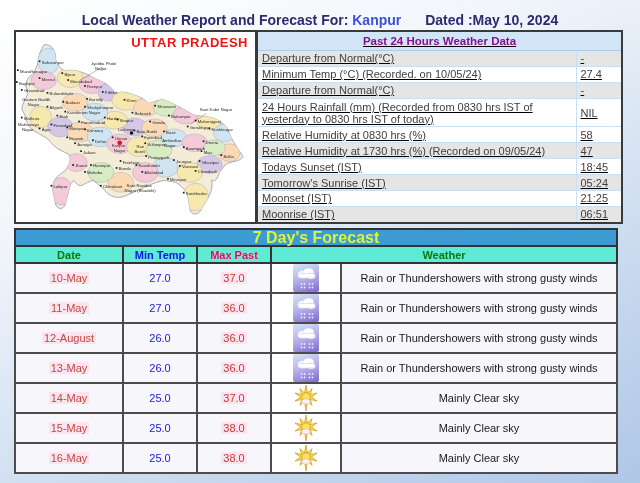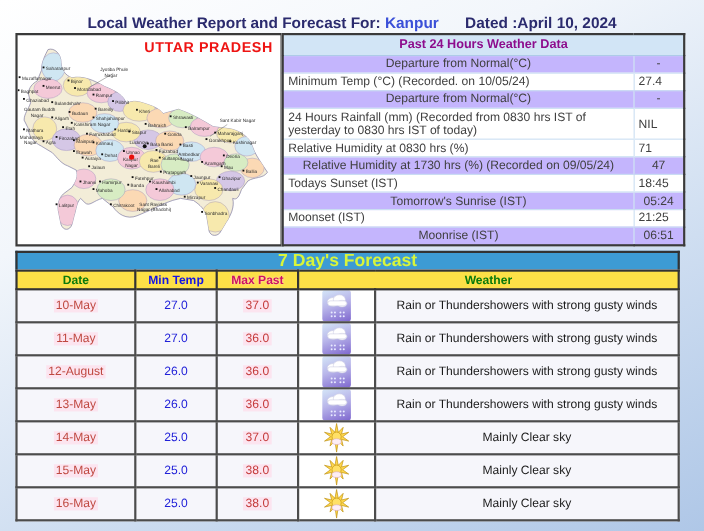--- a/index.html
+++ b/index.html
@@ -10,45 +10,45 @@
   }
   .page{position:relative;width:640px;height:483px;}
 
   
   .title{position:absolute;top:12px;left:0;width:100%;text-align:center;
          font-size:14px;font-weight:bold;color:#2b2b6e;white-space:nowrap;}
   .title .city{color:#3b50d8;}
   .title .dated{margin-left:20px;}
 
   
-  .top{position:absolute;left:14px;top:30px;width:609px;height:194px;display:flex;}
+  .top{position:absolute;left:14px;top:30px;width:609px;height:194px;display:flex;text-decoration:underline;}
 
   .map-panel{width:242px;height:194px;box-sizing:border-box;background:#ffffff;
              border:2px solid #3a3a3a;border-right:1px solid #3a3a3a;position:relative;flex:none;}
   .map-title{position:absolute;top:3px;right:7px;color:#ee1413;font-weight:bold;
              font-size:13px;letter-spacing:.5px;z-index:2;}
   svg.map{position:absolute;left:0;top:0;width:100%;height:100%;}
 
   table.past24{flex:1;height:194px;box-sizing:border-box;border-collapse:collapse;
                background:#ffffff;border:2px solid #3a3a3a;table-layout:fixed;
                font-size:11px;color:#404040;}
   table.past24 th{background:#d2e5f6;color:#8d0d8d;font-size:11.5px;font-weight:bold;
                   height:16px;border-bottom:1px solid #aecbe8;padding:1px 0;margin-top:39px;}
   table.past24 td{border-bottom:1px solid #cadff2;padding:0 4px;line-height:12px;height:13px;}
   table.past24 td.val{border-left:1px solid #cadff2;}
-  table.past24 tr.alt{background:#c4b5fd;text-align:center;}
+  table.past24 tr.alt{background:#e5e5e5;}
 
   
   .forecast{position:absolute;left:14px;top:228px;width:604px;}
   .ftitle{box-sizing:border-box;border:2px solid #333333;border-bottom:none;
           background:#3d9bd4;color:#d9f53a;font-weight:bold;text-align:center;
           font-size:16px;height:17px;line-height:16px;}
   table.fc{width:100%;border-collapse:collapse;table-layout:fixed;font-size:11px;
            background:#f6f6fb;border:2px solid #333333;}
-  table.fc th{background:#fde047;height:15px;font-size:11px;font-weight:bold;
+  table.fc th{background:#5eead4;height:15px;font-size:11px;font-weight:bold;
               border:2px solid #333333;padding:0;}
   table.fc th.h-date,table.fc th.h-weather{color:#0b7a0b;}
   table.fc th.h-min{color:#1414e6;}
   table.fc th.h-max{color:#cf1160;text-shadow:0 0 2px #ffd0e0;}
   table.fc td{border:2px solid #4c4c4c;text-align:center;height:28px;padding:0;}
   table.fc td.c-date span{color:#bf4840;background:#fce4ef;padding:0 2px;}
   table.fc td.c-min{color:#2020d8;margin-left:37px;}
   table.fc td.c-max span{color:#c43a3a;background:#fce4ef;padding:0 2px;}
   table.fc td.c-icon{background:#ffffff;}
   table.fc td.c-txt{color:#1a1a1a;}
@@ -59,21 +59,21 @@
   .wicon svg{width:26px;height:28px;display:block;}
 </style>
 </head>
 <body>
 
 <div class="page">
 
   <div class="title">
     <span>Local Weather Report and Forecast For:</span>
     <span class="city">Kanpur</span>
-    <span class="dated">Dated :April 10, 2024</span>
+    <span class="dated">Dated :May 10, 2024</span>
   </div>
 
   <div class="top">
 
     <div class="map-panel">
       <div class="map-title">UTTAR PRADESH</div>
       <svg class="map" viewBox="0 0 242 190">
         <defs>
           <clipPath id="upclip">
             <path d="M 28 12 C 34 10 40 16 40 24 C 40 30 44 36 50 38 C 60 36 70 40 80 46 C 90 50 98 54 100 62 C 106 58 112 60 118 62 C 124 64 130 66 134 71 L 148 67 C 160 71 170 77 180 83 L 196 85 C 205 87 214 93 216 101 C 218 107 222 113 226 119 L 230 125 C 226 131 218 129 212 133 L 206 141 C 204 147 202 151 198 149 C 200 157 196 165 192 171 L 186 181 C 182 185 176 183 176 177 L 174 165 C 172 159 168 155 162 151 L 150 149 C 140 151 132 155 124 159 L 110 165 C 100 169 92 163 88 157 L 78 149 C 70 151 66 157 62 153 L 58 149 C 54 153 54 159 52 165 L 50 173 C 48 179 42 179 40 173 L 38 163 C 36 155 38 149 42 145 L 50 139 C 54 133 56 129 54 123 L 46 119 C 40 117 36 111 32 107 L 22 101 C 14 97 10 91 10 85 L 6 77 C 6 71 10 67 12 61 L 10 53 C 10 47 14 43 18 41 L 22 31 C 22 23 26 16 28 12 Z"></path>
@@ -291,21 +291,21 @@
           <tr class="alt">
             <td>Departure from Normal(°C)</td>
             <td class="val">-</td>
           </tr>
           <tr>
             <td>24 Hours Rainfall (mm) (Recorded from 0830 hrs IST of yesterday to 0830 hrs IST of today)</td>
             <td class="val">NIL</td>
           </tr>
           <tr>
             <td>Relative Humidity at 0830 hrs (%)</td>
-            <td class="val">71</td>
+            <td class="val">58</td>
           </tr>
           <tr class="alt">
             <td>Relative Humidity at 1730 hrs (%) (Recorded on 09/05/24)</td>
             <td class="val">47</td>
           </tr>
           <tr>
             <td>Todays Sunset (IST)</td>
             <td class="val">18:45</td>
           </tr>
           <tr class="alt">

